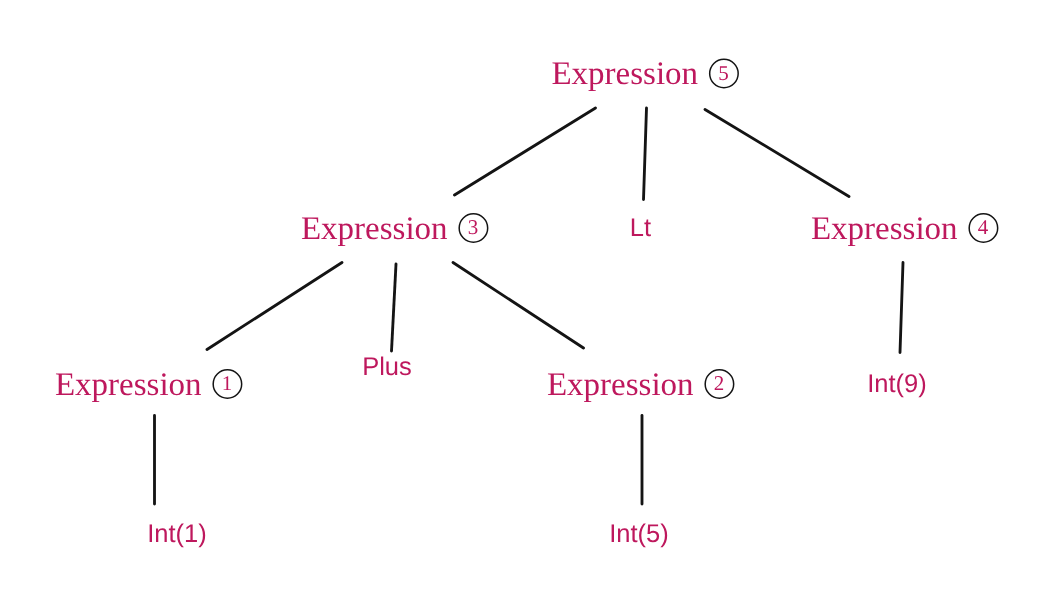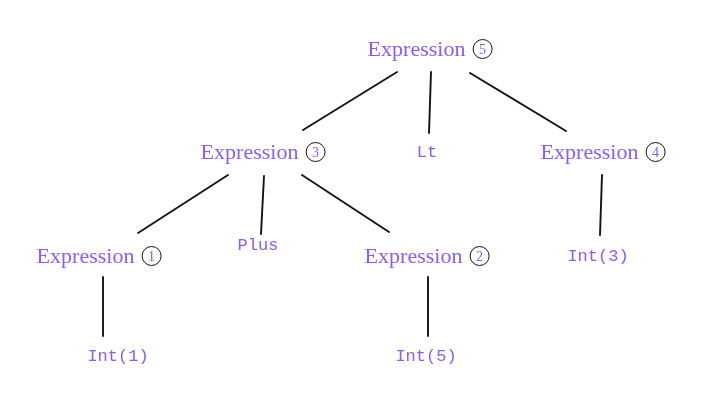--- a/index.html
+++ b/index.html
@@ -19,29 +19,29 @@
     stroke: #141414;
     stroke-width: 1.9;
     stroke-linecap: round;
   }
   .node {
     position: absolute;
     transform: translate(-50%, -50%);
     white-space: nowrap;
     display: flex;
     align-items: center;
-    color: #8b5cf6;
+    color: #be185d;
   }
   .node.serif {
     font-family: "Liberation Serif", serif;
     font-size: 22px;
     gap: 7px;
   }
   .node.mono {
-    font-family: Liberation Mono, monospace;
+    font-family: Liberation Sans, sans-serif;
     font-size: 17px;
   }
   .circ {
     display: inline-flex;
     align-items: center;
     justify-content: center;
     width: 20px;
     height: 20px;
     border: 1.4px solid #141414;
     border-radius: 50%;
@@ -96,21 +96,21 @@
   <div class="node mono" style="left:258px; top:245px">
     <span>Plus</span>
   </div>
 
   <div class="node serif" style="left:427px; top:256px">
     <span>Expression</span>
     <span class="circ">2</span>
   </div>
 
   <div class="node mono" style="left:598px; top:256px">
-    <span>Int(3)</span>
+    <span>Int(9)</span>
   </div>
 
   <div class="node mono" style="left:118px; top:356px">
     <span>Int(1)</span>
   </div>
 
   <div class="node mono" style="left:426px; top:356px">
     <span>Int(5)</span>
   </div>
 

